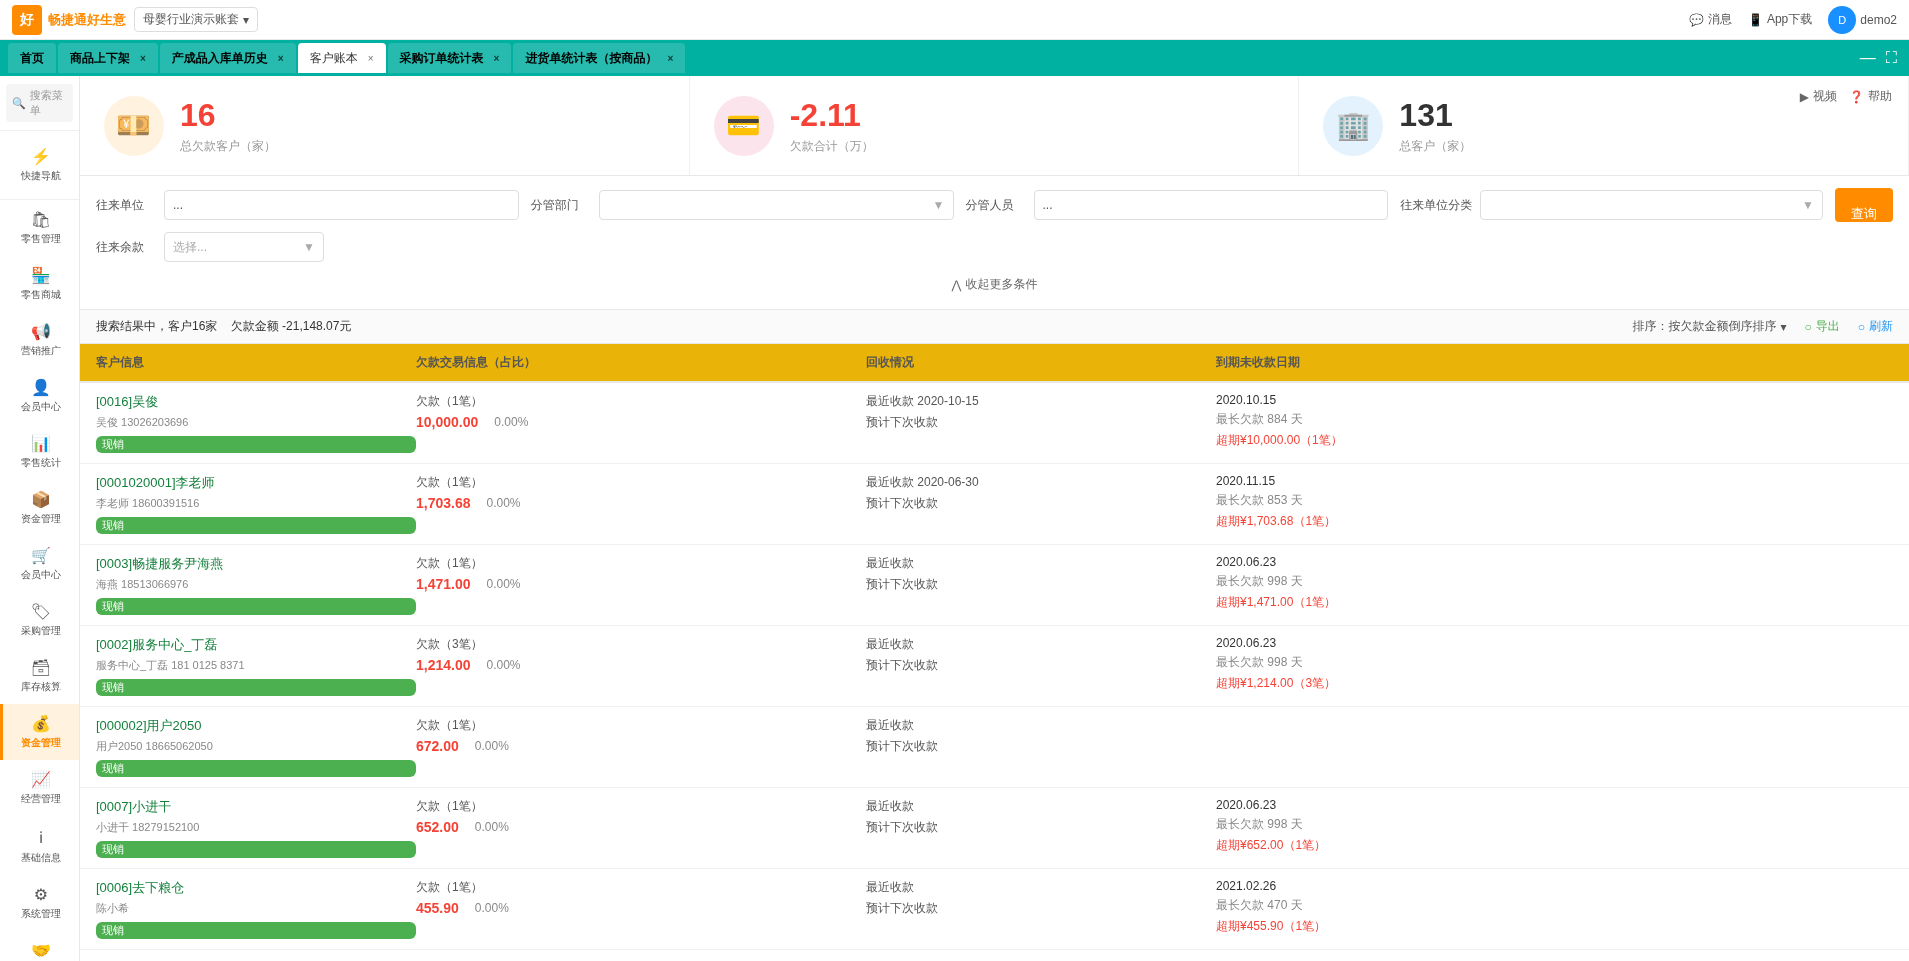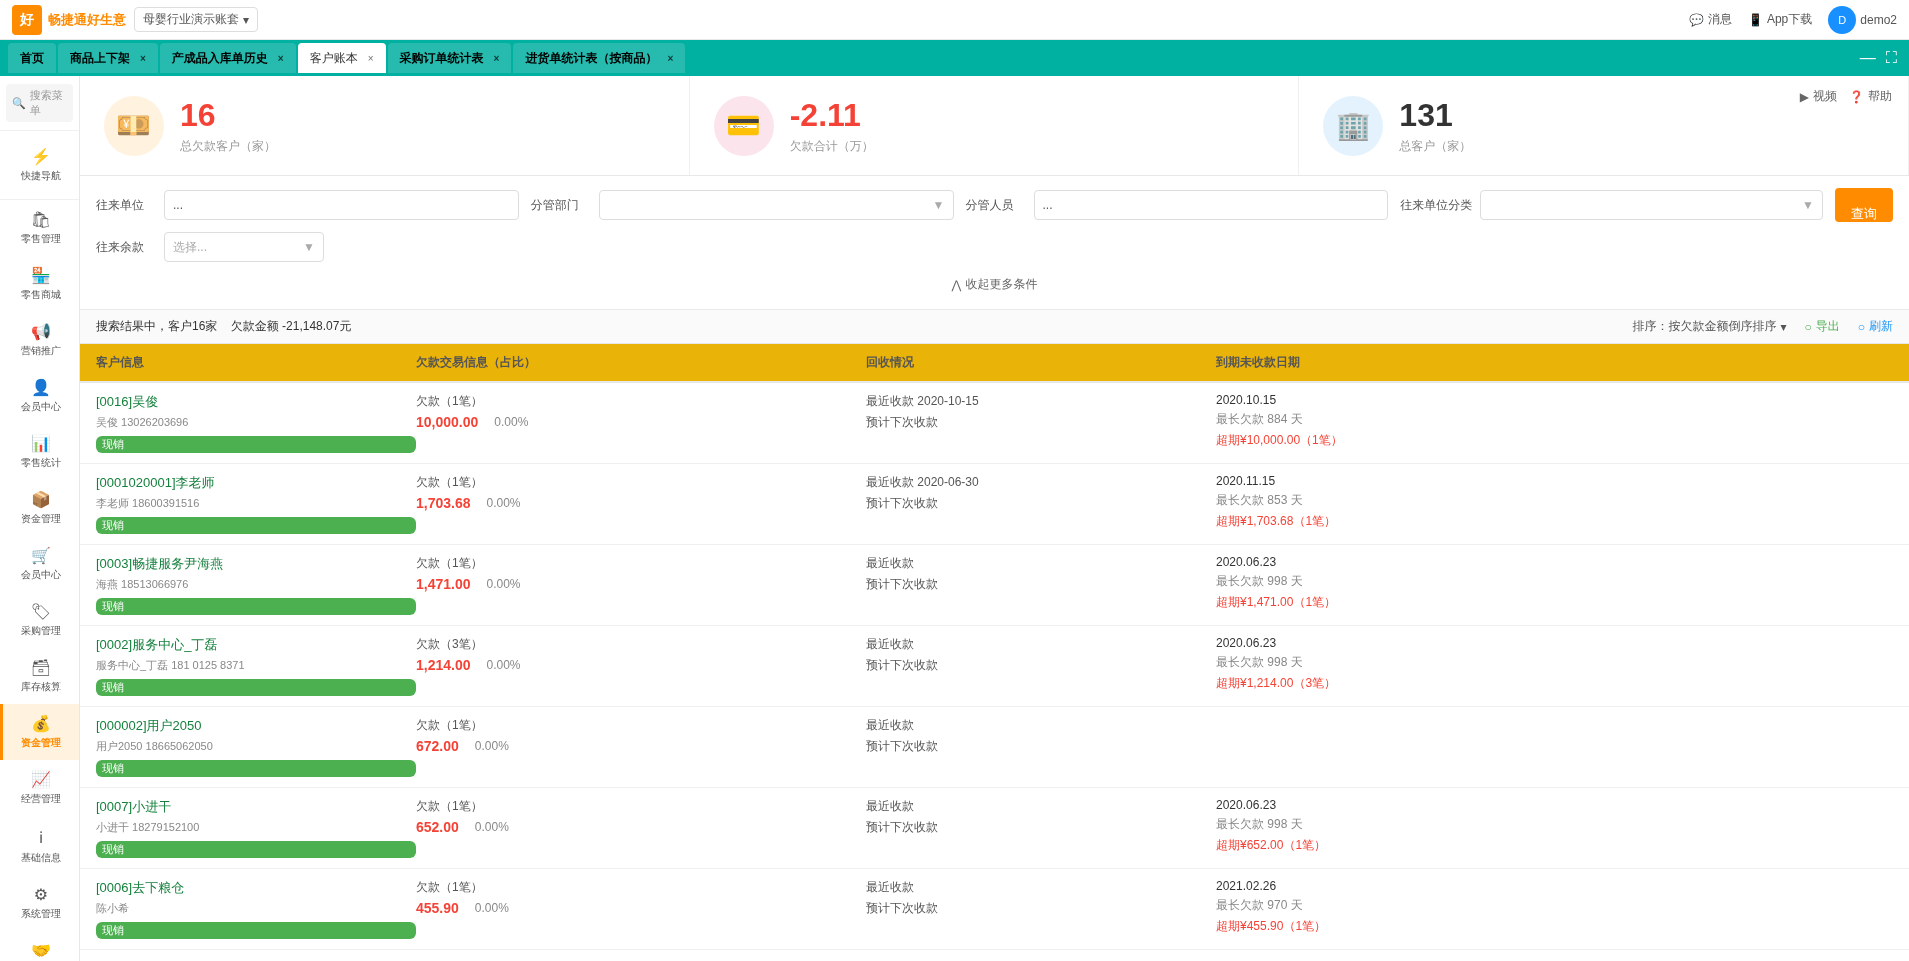--- a/index.html
+++ b/index.html
@@ -500,21 +500,21 @@
             <span class="debt-amount">455.90</span>
             <span class="debt-percent">0.00%</span>
           </div>
         </div>
         <div class="recovery-info">
           <span>最近收款</span>
           <span>预计下次收款</span>
         </div>
         <div class="overdue-info">
           <span class="overdue-date">2021.02.26</span>
-          <span class="overdue-days">最长欠款 970 天</span>
+          <span class="overdue-days">最长欠款 470 天</span>
           <span class="overdue-amount">超期¥455.90（1笔）</span>
         </div>
       </div>
 
       <div class="table-row">
         <div class="customer-info">
           <span class="customer-name">[000001]黄思源</span>
 
         </div>
         <div class="debt-info">

